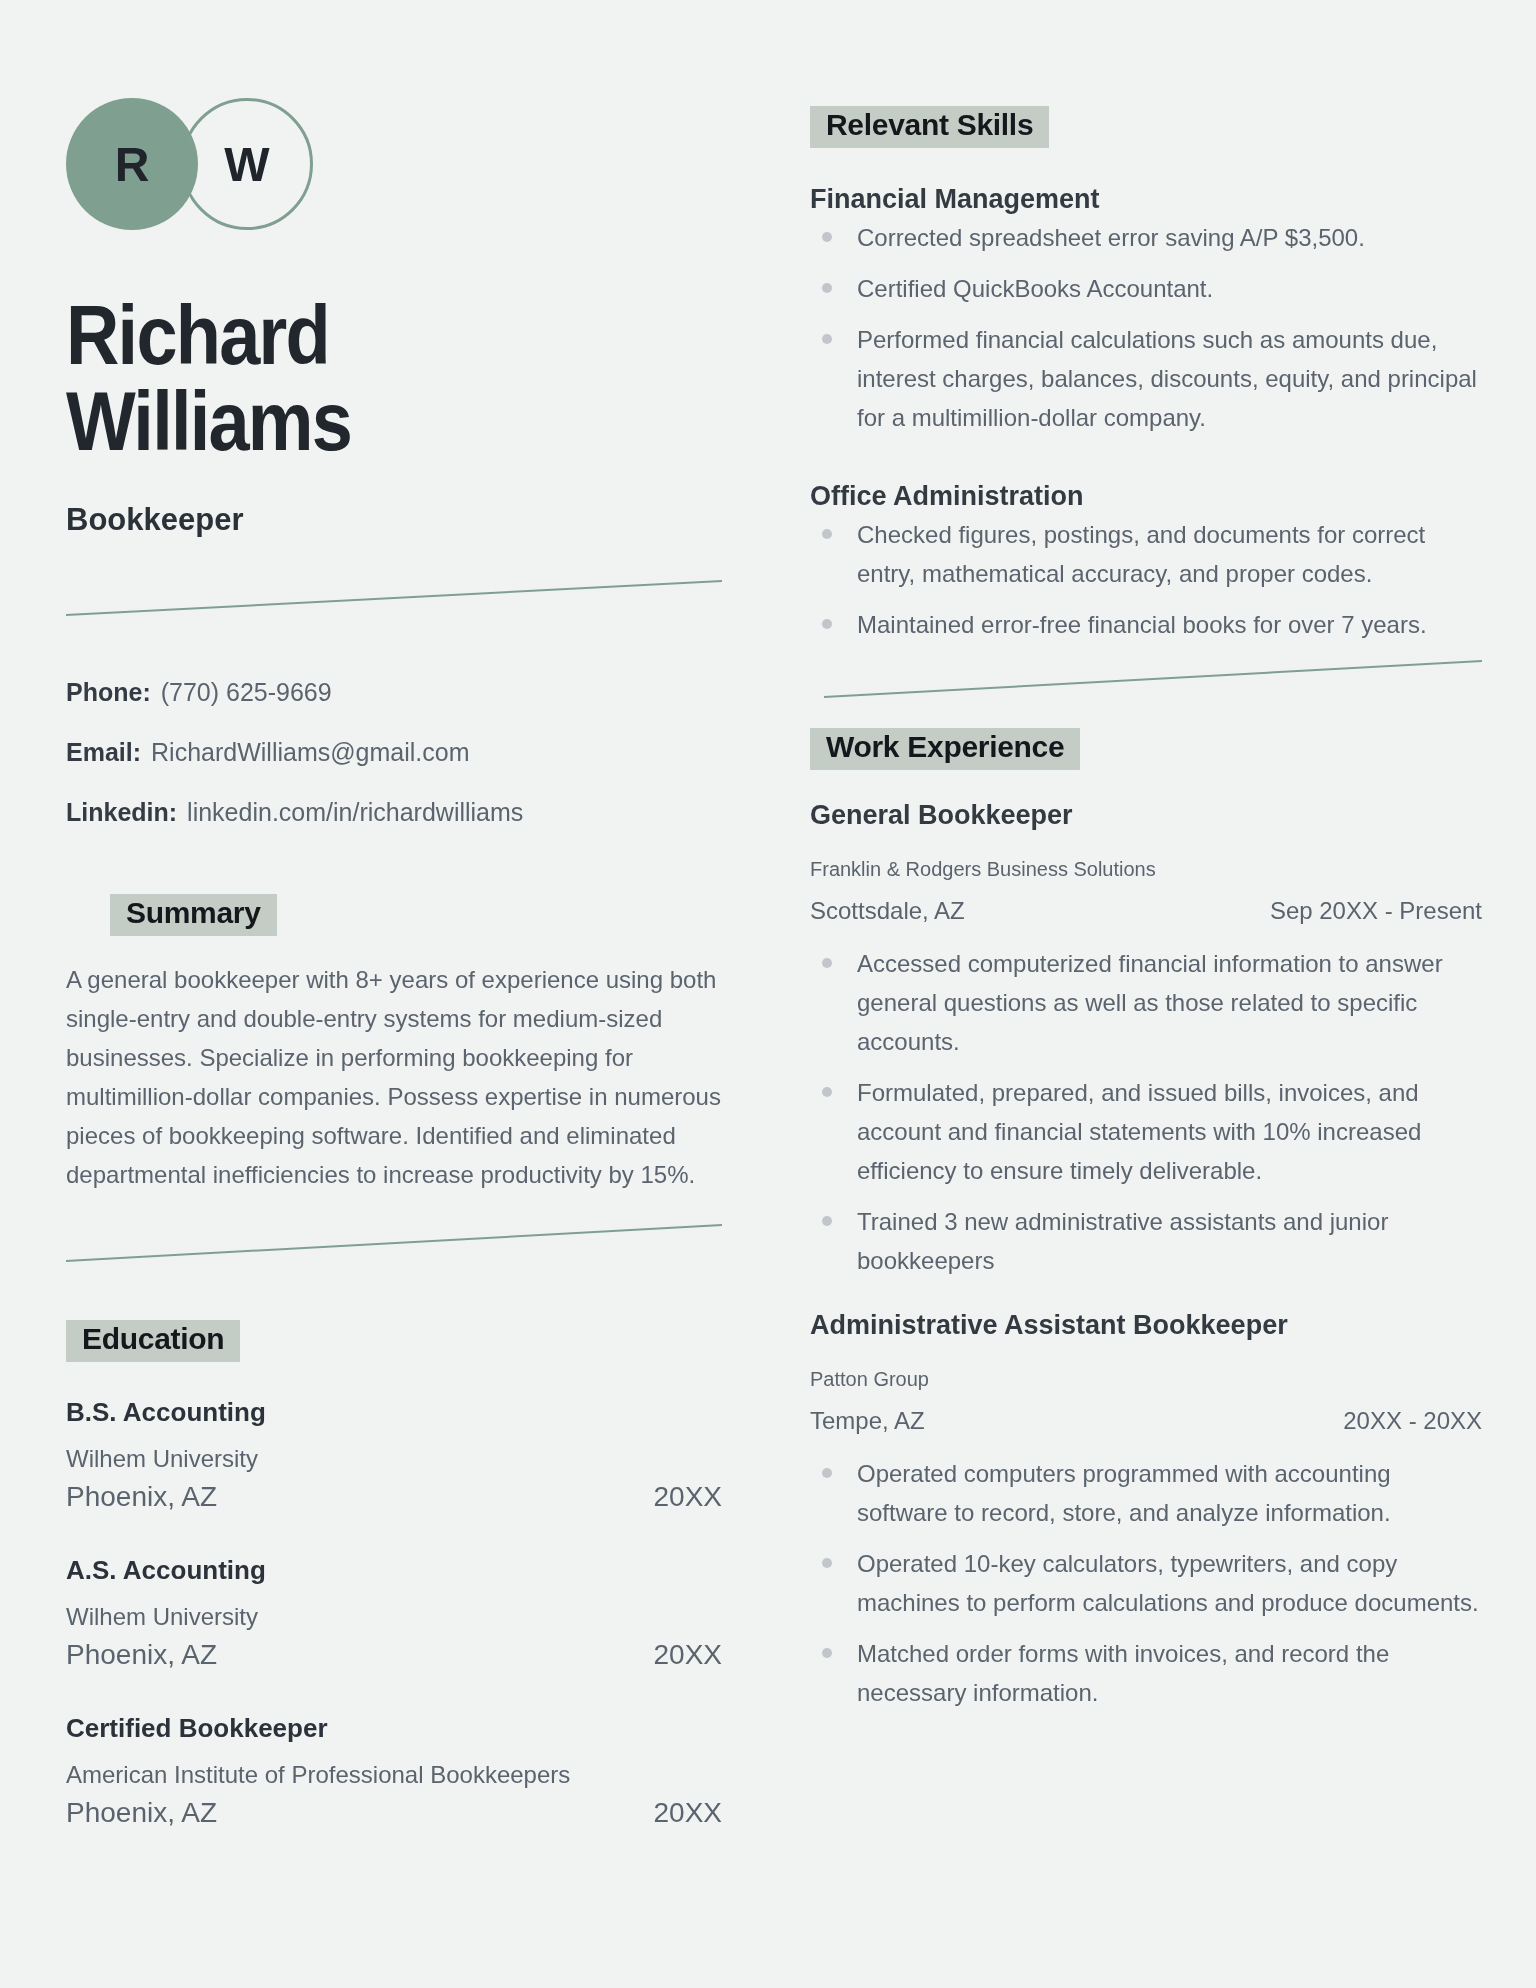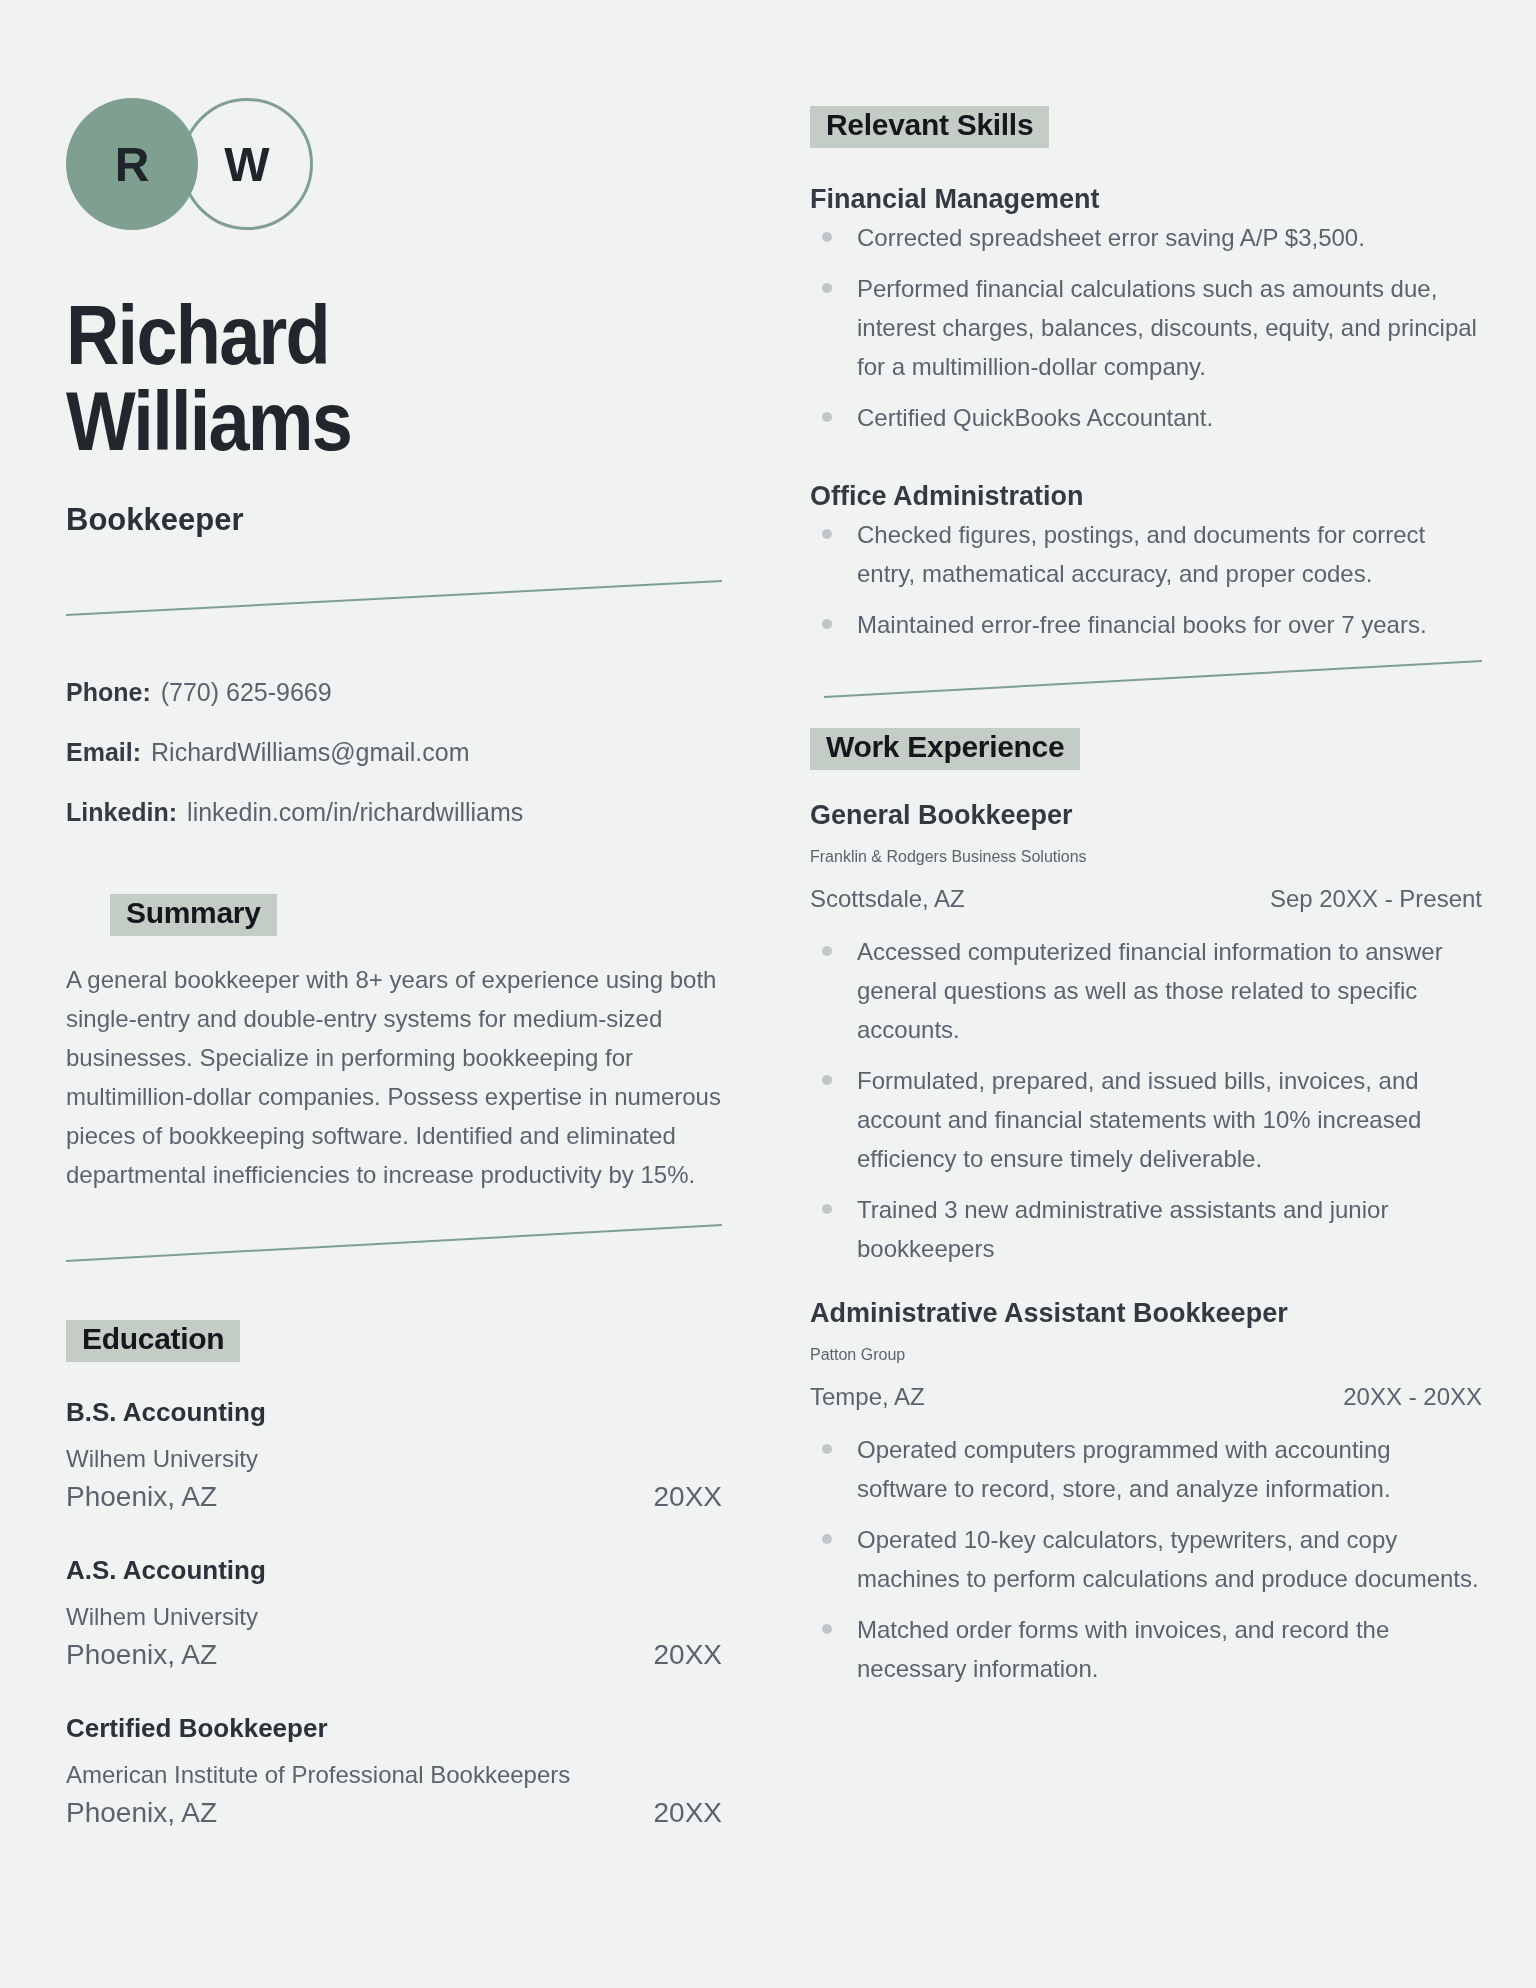--- a/index.html
+++ b/index.html
@@ -71,21 +71,21 @@
   
   .group-title{margin-top:40px;font-size:27px;line-height:38px;font-weight:bold;color:var(--sub);}
   .group-title.first{margin-top:32px;}
   .bullets{list-style:none;}
   .bullets li{position:relative;padding-left:47px;font-size:24px;line-height:39px;color:var(--body);margin-bottom:12px;}
   .bullets li:last-child{margin-bottom:0;}
   .bullets li::before{content:"";position:absolute;left:12px;top:14px;width:10px;height:10px;border-radius:50%;background:var(--dot);}
 
   .job{margin-top:26px;}
   .job-name{font-size:27px;line-height:38px;font-weight:bold;color:var(--sub);}
-  .job-company{margin-top:4px;font-size:16px;line-height:38px;color:var(--body);}
+  .job-company{margin-top:16px;font-size:20px;line-height:38px;color:var(--body);}
   .job-meta{margin-top:4px;display:flex;justify-content:space-between;align-items:center;font-size:24px;line-height:38px;color:var(--body);}
   .job .bullets{margin-top:14px;}
 </style>
 </head>
 <body>
 
 <div class="page">
 
   <aside class="col-left">
 
@@ -172,22 +172,22 @@
 
   <section class="col-right">
 
     <div>
       <span class="section-heading mt-skills">Relevant Skills</span>
     </div>
 
     <div class="group-title first">Financial Management</div>
     <ul class="bullets">
       <li>Corrected spreadsheet error saving A/P $3,500.</li>
+      <li>Certified QuickBooks Accountant.</li>
       <li>Performed financial calculations such as amounts due, interest charges, balances, discounts, equity, and principal for a multimillion-dollar company.</li>
-      <li>Certified QuickBooks Accountant.</li>
     </ul>
 
     <div class="group-title">Office Administration</div>
     <ul class="bullets">
       <li>Checked figures, postings, and documents for correct entry, mathematical accuracy, and proper codes.</li>
       <li>Maintained error-free financial books for over 7 years.</li>
     </ul>
 
     <div class="divider after-skills">
       <svg viewBox="0 0 672 44" preserveAspectRatio="none">

